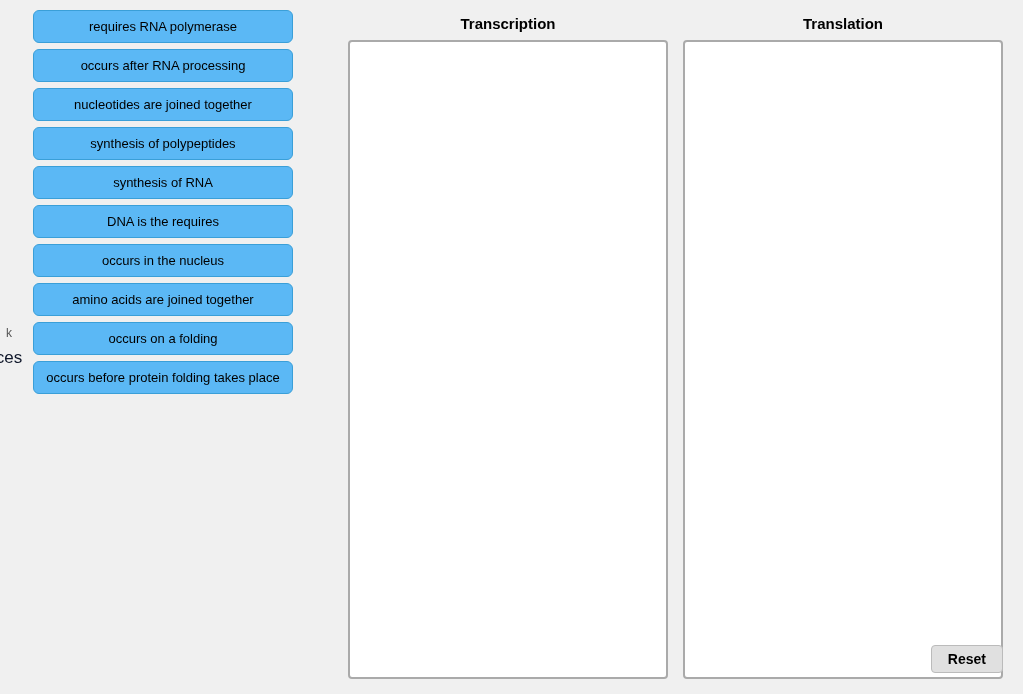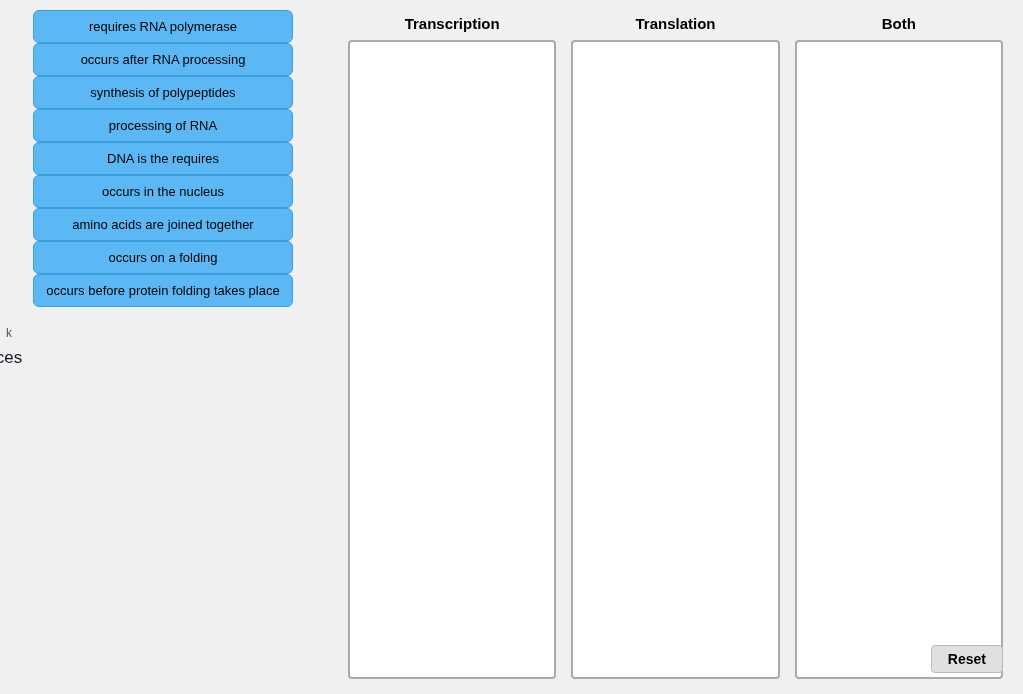--- a/index.html
+++ b/index.html
@@ -13,20 +13,21 @@
       overflow: hidden;
       display: flex;
       flex-direction: row;
     }
 
     .left-panel {
       width: 290px;
       padding: 10px 15px;
       display: flex;
       flex-direction: column;
+      gap: 6px;
       flex-shrink: 0;
     }
 
     .drag-item {
       background: #5bb8f5;
       border: 1px solid #3a9fd8;
       border-radius: 6px;
       padding: 8px 10px;
       text-align: center;
       color: #000;
@@ -93,42 +94,40 @@
 <div style="position: relative; width: 18px; display: flex; flex-direction: column; justify-content: center; align-items: center; padding: 0;">
   <span style="font-size:12px; color:#555; margin-bottom:8px;">k</span>
   <span style="font-size:17px; color:#0f172a;">ces</span>
 </div>
 
 <div class="left-panel">
 <div class="drag-item" draggable="true">requires RNA
 polymerase</div>
     <div class="drag-item" draggable="true">occurs after RNA
 processing</div>
+    <div class="drag-item" draggable="true">nucleotides are
+joined together</div>
     <div class="drag-item" draggable="true">synthesis of
 polypeptides</div>
-    <div class="drag-item" draggable="true">processing of RNA</div>
+    <div class="drag-item" draggable="true">synthesis of RNA</div>
     <div class="drag-item" draggable="true">DNA is the requires</div>
     <div class="drag-item" draggable="true">occurs in the nucleus</div>
     <div class="drag-item" draggable="true">amino acids are
 joined together</div>
     <div class="drag-item" draggable="true">occurs on a
 folding</div>
     <div class="drag-item" draggable="true">occurs before protein
 folding takes place</div>
   </div>
 
 <div class="right-panel">
   <div class="drop-zones-container">
   <div class="drop-zone-wrapper">
         <div class="drop-zone-label">Transcription</div>
         <div class="drop-zone"></div>
       </div>
       <div class="drop-zone-wrapper">
         <div class="drop-zone-label">Translation</div>
         <div class="drop-zone"></div>
       </div>
-      <div class="drop-zone-wrapper">
-        <div class="drop-zone-label">Both</div>
-        <div class="drop-zone"></div>
-      </div>
     </div>
   <button class="reset-btn">Reset</button>
 </div>
 
 </body></html>

